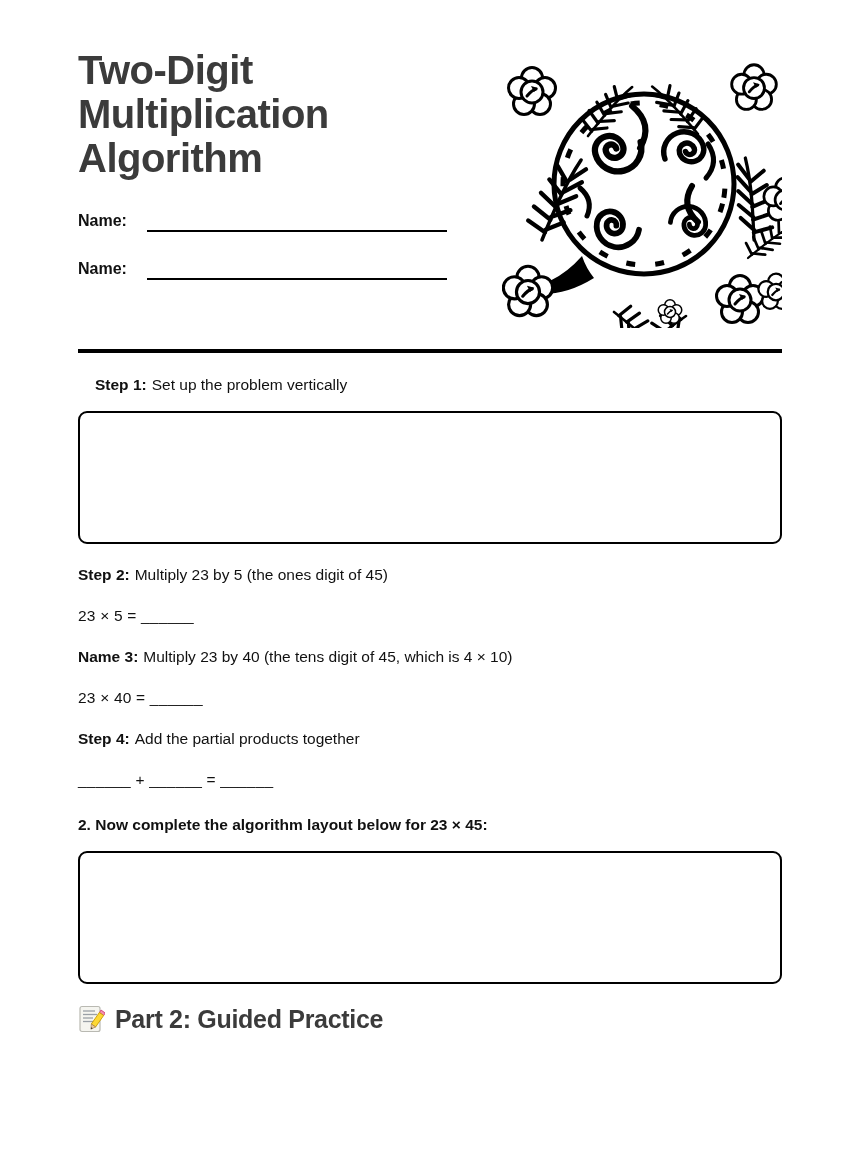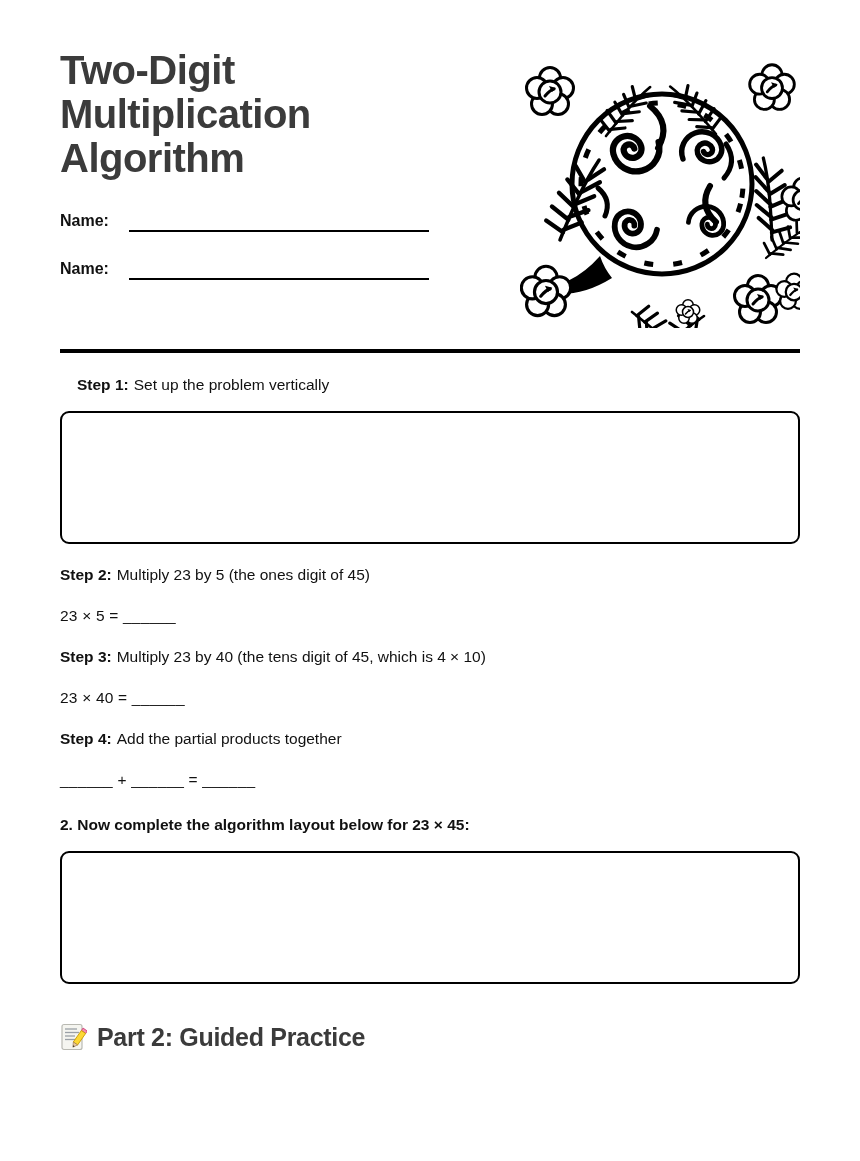--- a/index.html
+++ b/index.html
@@ -1,18 +1,18 @@
 <!DOCTYPE html>
 <html><head>
 <meta charset="utf-8">
 <style>
   html,body{margin:0;padding:0;background:#fff;}
   body{width:860px;height:1161px;overflow:hidden;
        font-family:"Liberation Sans",sans-serif;color:#111;}
-  .page{padding:0 60px;}
+  .page{padding:0 78px;}
 
   
   .header{display:flex;justify-content:space-between;align-items:flex-start;padding-top:48px;}
   .header-left{width:430px;}
   .doc-title{font-size:40px;line-height:44px;font-weight:bold;color:#3b3b3b;
              margin:0 0 30px 0;max-width:390px;letter-spacing:-0.5px;}
   .field-row{display:flex;align-items:flex-end;margin-bottom:26px;}
   .field-label{font-size:16px;font-weight:bold;color:#111;width:69px;line-height:22px;}
   .field-line{display:inline-block;width:300px;height:20px;border-bottom:2px solid #000;}
   .illustration{width:280px;height:280px;flex:0 0 auto;}
@@ -30,21 +30,21 @@
   p.intro{font-weight:bold;margin:29px 0 0 0;}
   p.step-first{margin:21px 0 16px 17px;}
   p.prompt{font-weight:bold;margin:24px 0 16px 0;}
   .step-label{font-weight:bold;margin-right:5px;}
   .equation{letter-spacing:0.2px;}
 
   
   .answer-box{border:2px solid #000;border-radius:9px;height:133px;width:100%;
               box-sizing:border-box;background:#fff;margin:16px 0 0 0;}
   .answer-box.second{margin-top:0;}
-  .part2-heading{margin-top:38px;}
+  .part2-heading{margin-top:20px;}
   .after-box{margin-top:20px;}
 </style>
 </head>
 <body>
 
 <div class="page">
 
   <div class="header">
     <div class="header-left">
       <h1 class="doc-title">Two-Digit Multiplication Algorithm</h1>
@@ -137,21 +137,21 @@
 
   <div class="answer-box"></div>
 
   <p class="after-box">
     <span class="step-label">Step 2:</span><span>Multiply 23 by 5 (the ones digit of 45)</span>
   </p>
 
   <p class="equation">23 × 5 = ______</p>
 
   <p>
-    <span class="step-label">Step 3:</span><span>Multiply 23 by 40 (the tens digit of 45, which is 4 × 10)</span>
+    <span class="step-label">Name 3:</span><span>Multiply 23 by 40 (the tens digit of 45, which is 4 × 10)</span>
   </p>
 
   <p class="equation">23 × 40 = ______</p>
 
   <p>
     <span class="step-label">Step 4:</span><span>Add the partial products together</span>
   </p>
 
   <p class="equation">______ + ______ = ______</p>
 

